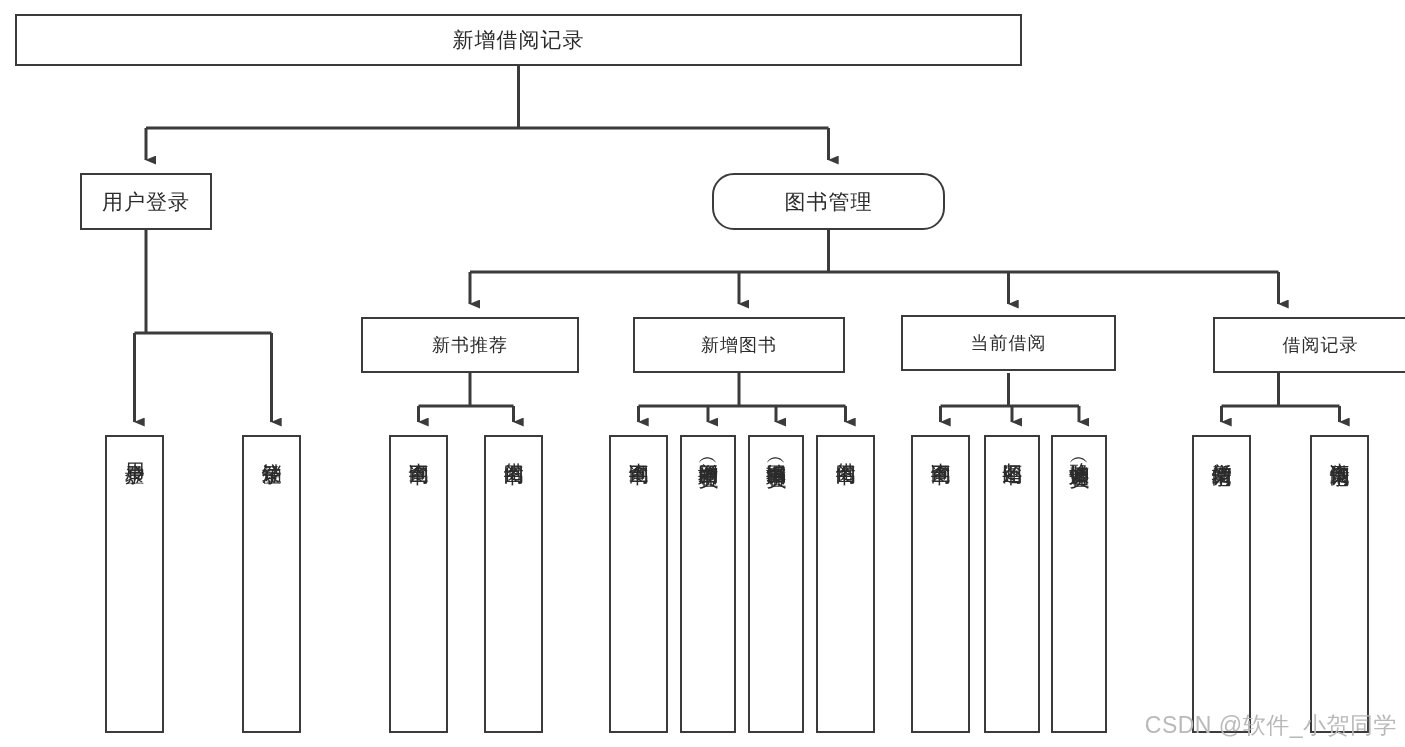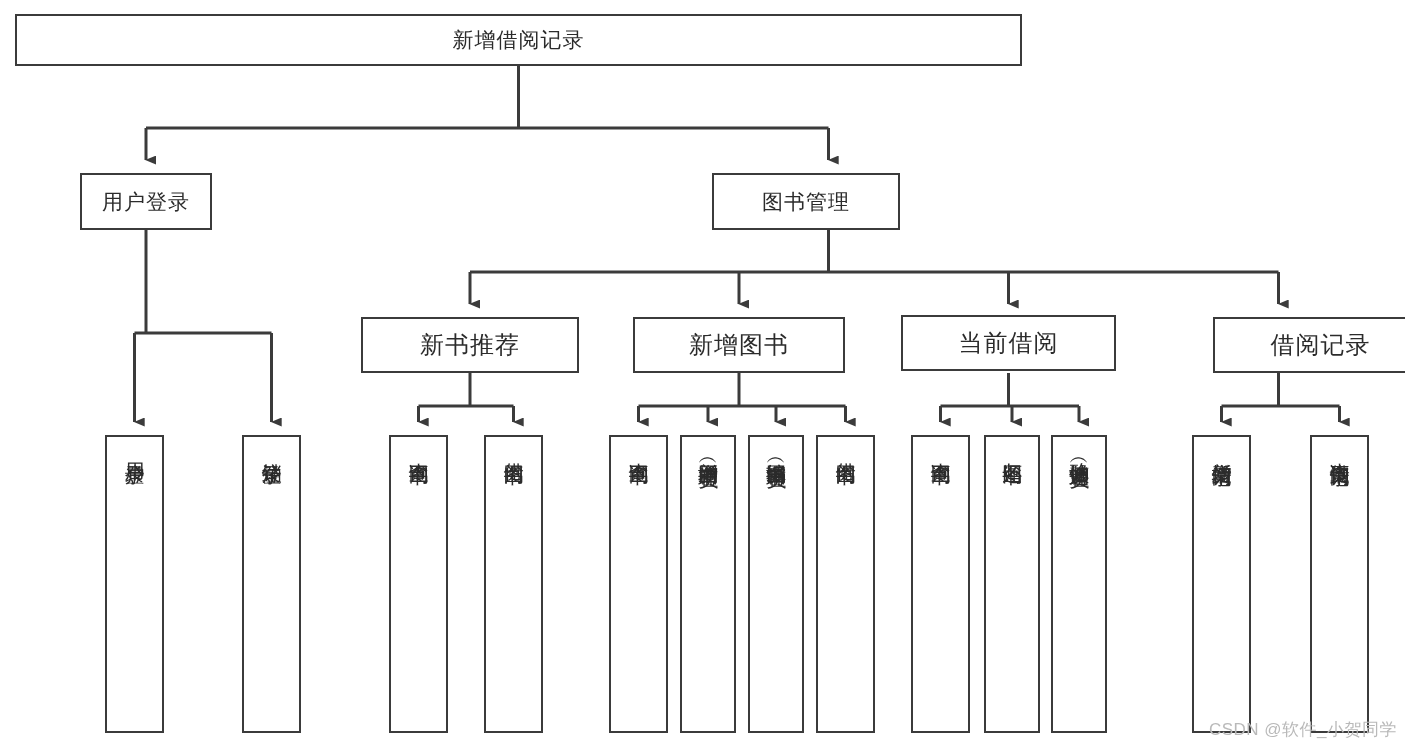--- a/index.html
+++ b/index.html
@@ -36,21 +36,21 @@
     justify-content: center;
     color: #2b2b2b;
   }
   .node.root {
     font-size: 21px;
   }
   .node.level1 {
     font-size: 21px;
   }
   .node.level2 {
-    font-size: 24px;
+    font-size: 18px;
     font-family: Liberation Serif, serif;
   }
   .node.leaf {
     align-items: flex-start;
     justify-content: center;
     padding-top: 10px;
   }
   .vlabel {
     writing-mode: vertical-rl;
     text-orientation: upright;
@@ -61,21 +61,21 @@
     color: #2b2b2b;
   }
   .hlabel {
     white-space: nowrap;
     letter-spacing: 1px;
   }
   #watermark {
     position: absolute;
     right: 8px;
     bottom: 6px;
-    font-size: 17px;
+    font-size: 23px;
     color: #b9b9b9;
     letter-spacing: 0.5px;
     white-space: nowrap;
     pointer-events: none;
   }
 </style>
 </head>
 <body>
 
 <div id="diagram-root">
@@ -123,21 +123,21 @@
       </g>
   </svg>
 
   <div id="nodes-layer">
       <div class="node root" style="left: 15px; top: 14px; width: 1007px; height: 52px; border-color: rgb(59, 59, 59); background: rgb(255, 255, 255);">
         <span class="hlabel" style="color: rgb(43, 43, 43);">新增借阅记录</span>
       </div>
       <div class="node level1" style="left: 80px; top: 173px; width: 132px; height: 57px; border-color: rgb(59, 59, 59); background: rgb(255, 255, 255);">
         <span class="hlabel" style="color: rgb(43, 43, 43);">用户登录</span>
       </div>
-      <div class="node level1" style="left: 712px; top: 173px; width: 188px; height: 57px; border-color: rgb(59, 59, 59); background: rgb(255, 255, 255);">
+      <div class="node level1" style="left: 712px; top: 173px; width: 233px; height: 57px; border-color: rgb(59, 59, 59); background: rgb(255, 255, 255); border-radius: 22px;">
         <span class="hlabel" style="color: rgb(43, 43, 43);">图书管理</span>
       </div>
       <div class="node level2" style="left: 361px; top: 317px; width: 218px; height: 56px; border-color: rgb(59, 59, 59); background: rgb(255, 255, 255);">
         <span class="hlabel" style="color: rgb(43, 43, 43);">新书推荐</span>
       </div>
       <div class="node level2" style="left: 633px; top: 317px; width: 212px; height: 56px; border-color: rgb(59, 59, 59); background: rgb(255, 255, 255);">
         <span class="hlabel" style="color: rgb(43, 43, 43);">新增图书</span>
       </div>
       <div class="node level2" style="left: 901px; top: 315px; width: 215px; height: 56px; border-color: rgb(59, 59, 59); background: rgb(255, 255, 255);">
         <span class="hlabel" style="color: rgb(43, 43, 43);">当前借阅</span>

